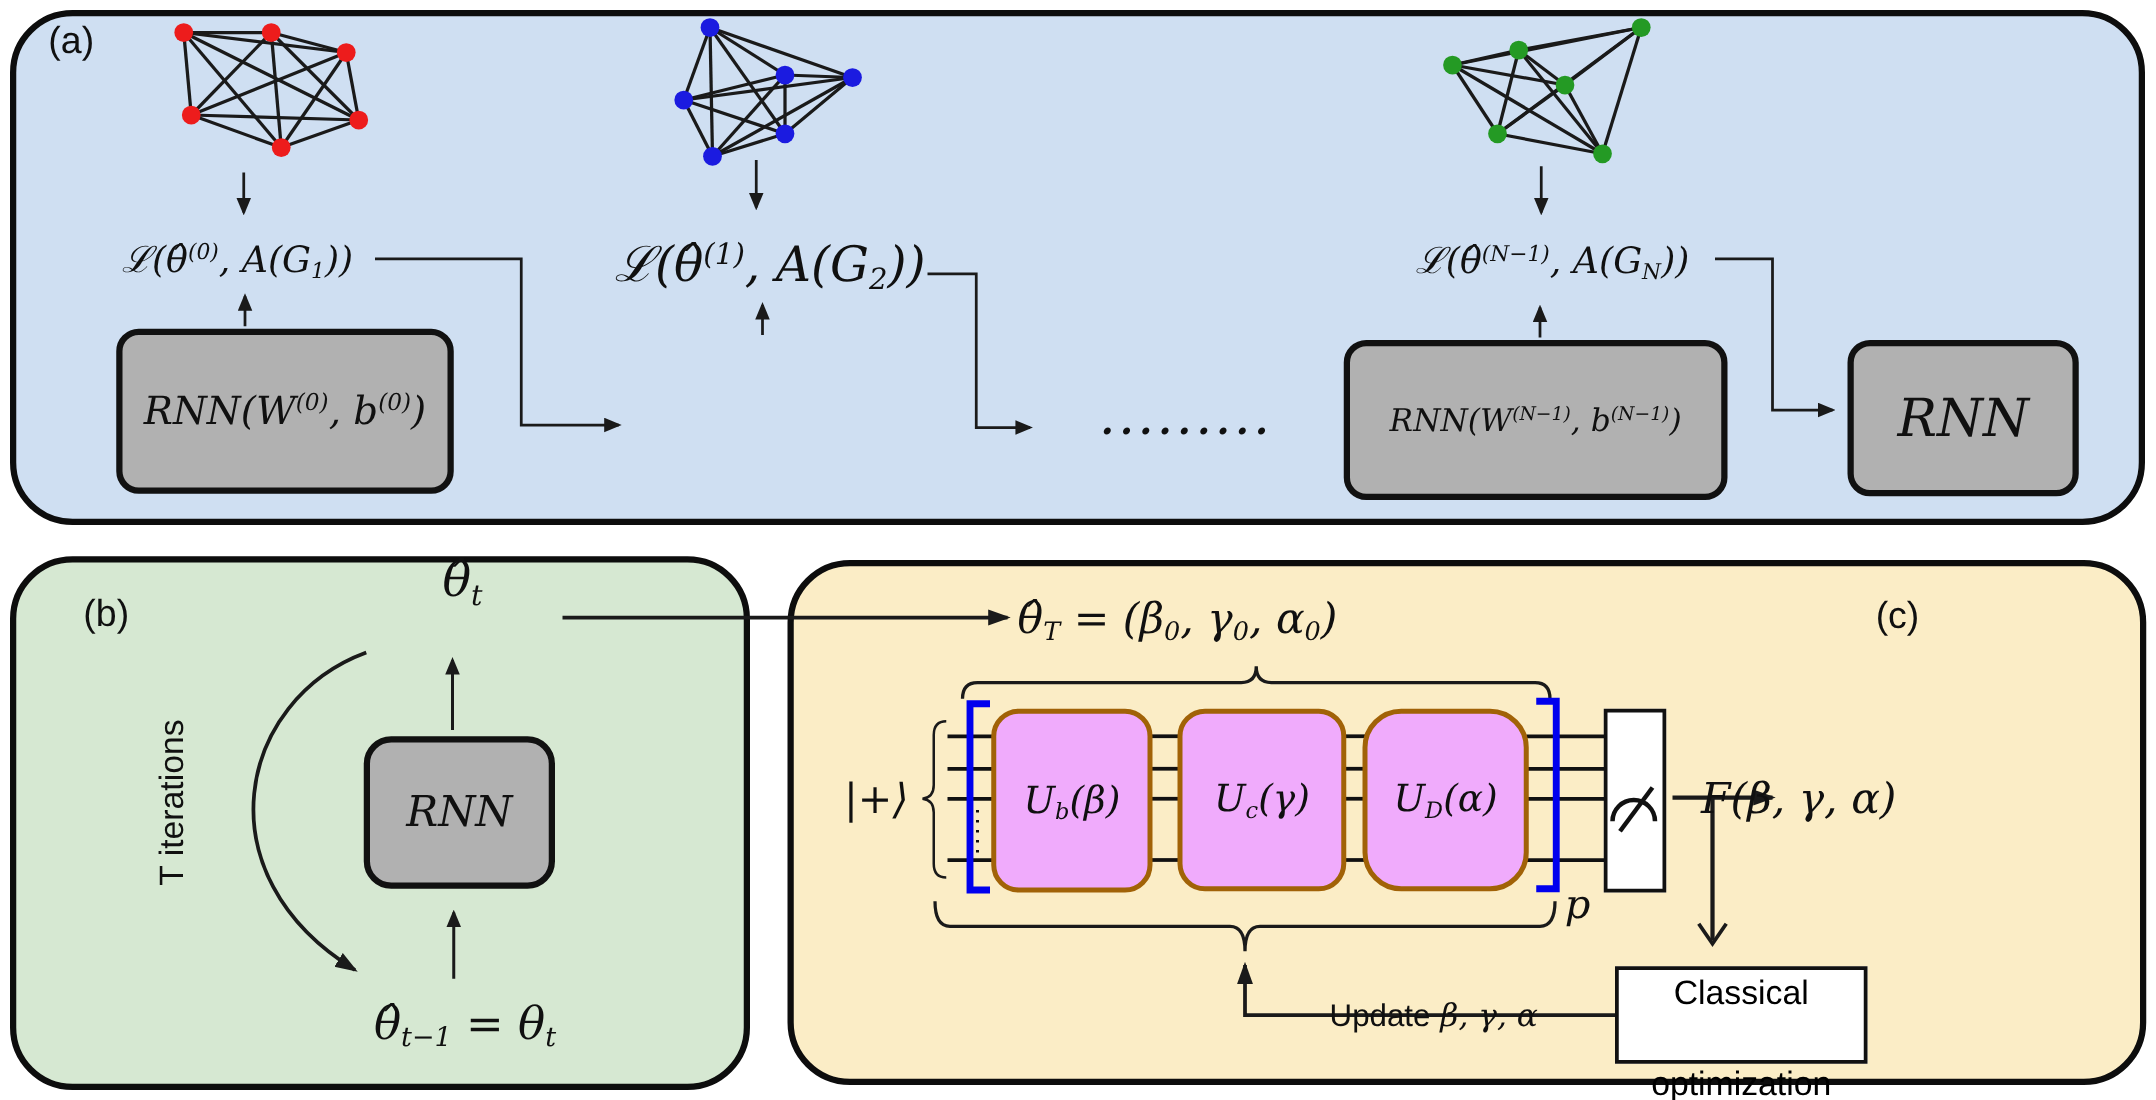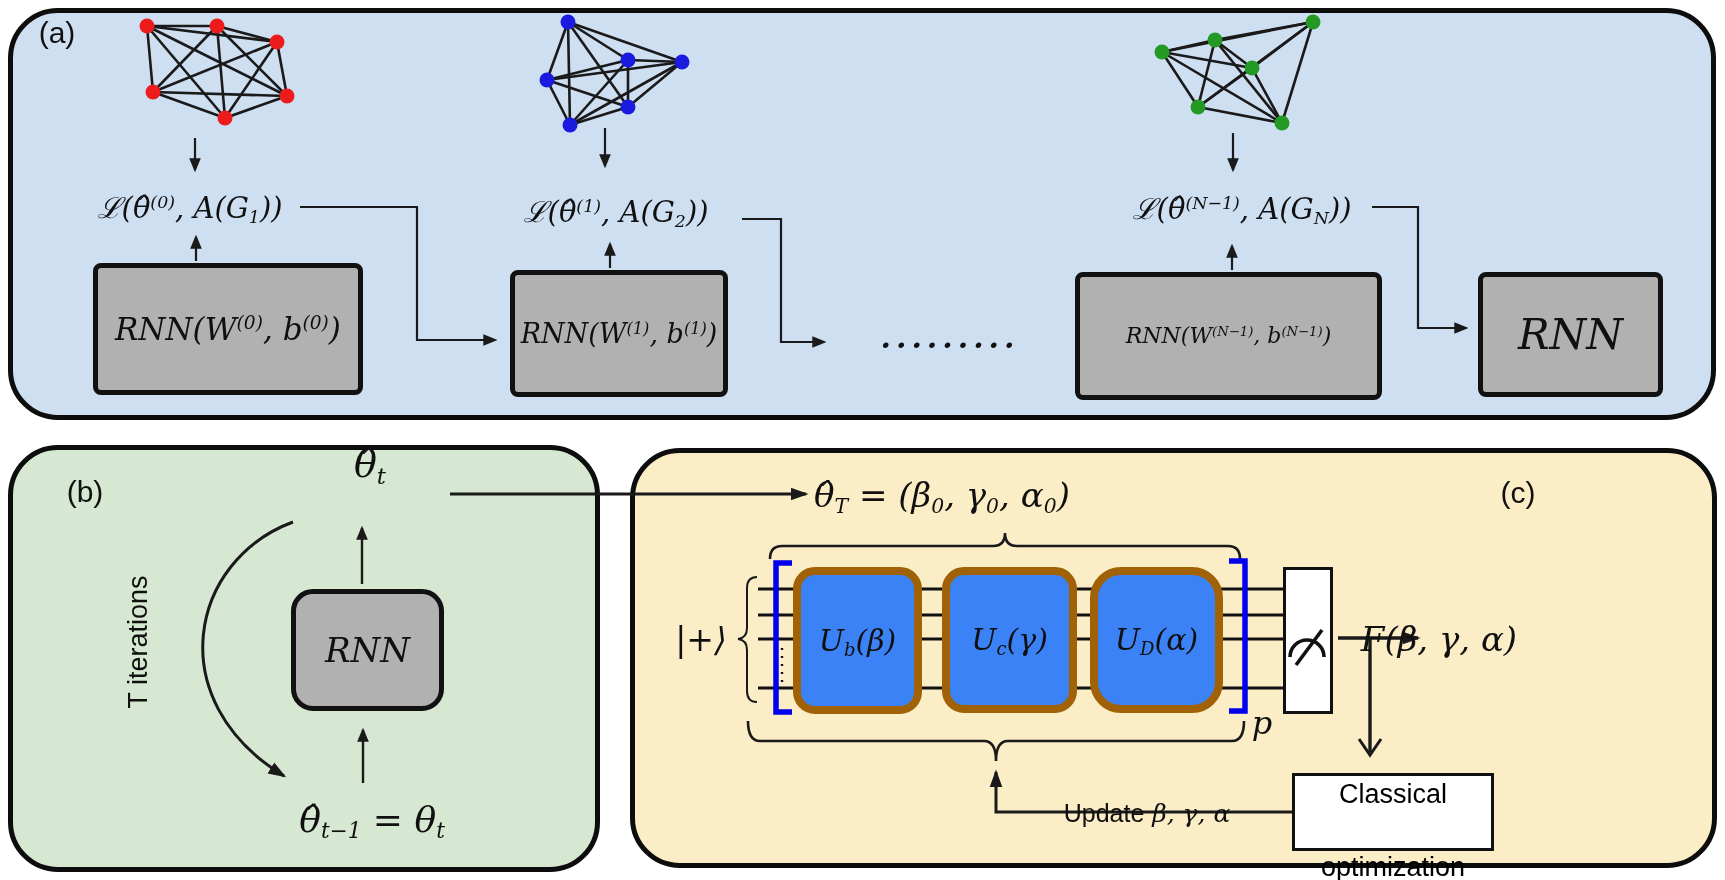--- a/index.html
+++ b/index.html
@@ -4,22 +4,22 @@
 <style>
   html,body{margin:0;padding:0;background:#ffffff;}
   .stage{position:relative;width:1725px;height:880px;background:#ffffff;overflow:hidden;
          font-family:"DejaVu Serif",serif;}
   .panel{position:absolute;border:5px solid #0d0d0d;border-radius:50px;box-sizing:border-box;}
   #panel-a{left:8px;top:8px;width:1708px;height:412px;background:#cfdff2;}
   #panel-b{left:8px;top:445px;width:592px;height:427px;background:#d6e8d2;}
   #panel-c{left:630px;top:448px;width:1087px;height:420px;background:#fbedc6;}
   #overlay{position:absolute;left:0;top:0;width:1725px;height:880px;z-index:5;pointer-events:none;}
   .box{position:absolute;box-sizing:border-box;z-index:10;display:flex;align-items:center;justify-content:center;}
-  .graybox{background:#b1b1b1;border:5px solid #111;border-radius:8px;}
-  .whitebox{background:#3b82f6;border:8px solid #a16207;border-radius:22px;justify-content:center;}
+  .graybox{background:#b1b1b1;border:5px solid #111;border-radius:18px;}
+  .whitebox{background:#f0abfc;border:4px solid #a16207;border-radius:22px;justify-content:center;}
   .plainbox{background:#ffffff;border:3.5px solid #111;}
   .lbl{position:absolute;transform:translate(-50%,-50%);white-space:nowrap;z-index:12;
        color:#101010;line-height:1;}
   .math{font-family:"DejaVu Serif",serif;font-style:italic;}
   .sans{font-family:"Liberation Sans","DejaVu Sans",sans-serif;font-style:normal;}
   .lbl sup{font-size:60%;position:relative;top:-0.55em;vertical-align:baseline;line-height:0;}
   .lbl sub{font-size:60%;position:relative;top:0.30em;vertical-align:baseline;line-height:0;}
   .boxlbl{color:#101010;line-height:1;}
   .boxlbl sup{font-size:60%;position:relative;top:-0.55em;vertical-align:baseline;line-height:0;}
   .boxlbl sub{font-size:60%;position:relative;top:0.30em;vertical-align:baseline;line-height:0;}
@@ -172,25 +172,22 @@
     <line x1="1338" y1="638" x2="1418" y2="638" stroke="#1a1a1a" stroke-width="3.4" marker-end="url(#ahb)"></line>
     <line x1="1370" y1="638" x2="1370" y2="752" stroke="#1a1a1a" stroke-width="3.4"></line>
     <polyline points="1359,739 1370,755 1381,739" fill="none" stroke="#1a1a1a" stroke-width="3"></polyline>
 
     <path d="M1292,812 L996,812 L996,772" fill="none" stroke="#1a1a1a" stroke-width="3" marker-end="url(#ahb)"></path>
   </svg>
 
   <div class="box graybox" style="left:93px;top:263px;width:270px;height:132px;">
     <span class="boxlbl math" style="font-size:31px;">RNN(W<sup>(0)</sup>, b<sup>(0)</sup>)</span>
   </div>
-  <div class="box graybox" style="left:510px;top:270px;width:218px;height:127px;">
-    <span class="boxlbl math" style="font-size:27px;">RNN(W<sup>(1)</sup>, b<sup>(1)</sup>)</span>
-  </div>
   <div class="box graybox" style="left:1075px;top:272px;width:307px;height:128px;">
-    <span class="boxlbl math" style="font-size:22px;">RNN(W<sup>(N−1)</sup>, b<sup>(N−1)</sup>)</span>
+    <span class="boxlbl math" style="font-size:25px;">RNN(W<sup>(N−1)</sup>, b<sup>(N−1)</sup>)</span>
   </div>
   <div class="box graybox" style="left:1478px;top:272px;width:185px;height:125px;">
     <span class="boxlbl math" style="font-size:42px;">RNN</span>
   </div>
   <div class="box graybox" style="left:291px;top:589px;width:153px;height:122px;border-radius:22px;">
     <span class="boxlbl math" style="font-size:34px;">RNN</span>
   </div>
 
   <div class="box whitebox" style="left:793px;top:567px;width:129px;height:147px;">
     <span class="boxlbl math" style="font-size:30px;">U<sub>b</sub>(β)</span>
@@ -207,21 +204,21 @@
   <div class="box plainbox sans" id="classical-box" style="left:1292px;top:773px;width:202px;height:78px;">
     <span class="classical-line">Classical</span>
     <span class="classical-line">optimization</span>
   </div>
 
   <div class="lbl sans" style="left:57px;top:33px;font-size:30px;">(a)</div>
   <div class="lbl sans" style="left:85px;top:492px;font-size:30px;">(b)</div>
   <div class="lbl sans" style="left:1518px;top:493px;font-size:30px;">(c)</div>
 
   <div class="lbl math" style="left:190px;top:208px;font-size:29px;">ℒ(θ̂<sup>(0)</sup>, A(G<sub>1</sub>))</div>
-  <div class="lbl math" style="left:616px;top:212px;font-size:29px;">ℒ(θ̂<sup>(1)</sup>, A(G<sub>2</sub>))</div>
+  <div class="lbl math" style="left:616px;top:212px;font-size:39px;">ℒ(θ̂<sup>(1)</sup>, A(G<sub>2</sub>))</div>
   <div class="lbl math" style="left:1242px;top:209px;font-size:29px;">ℒ(θ̂<sup>(N−1)</sup>, A(G<sub>N</sub>))</div>
 
   <div class="lbl math" id="dots-label" style="left:950px;top:338px;font-size:30px;font-weight:bold;">.........</div>
 
   <div class="lbl math" style="left:370px;top:464px;font-size:38px;">θ̂<sub>t</sub></div>
   <div class="lbl math" style="left:372px;top:820px;font-size:36px;">θ̂<sub>t−1</sub> = θ<sub>t</sub></div>
   <div class="lbl sans" id="t-iterations" style="left:138px;top:642px;font-size:27px;">T iterations</div>
 
   <div class="lbl math" style="left:942px;top:495px;font-size:34px;">θ̂<sub>T</sub> = (β<sub>0</sub>, γ<sub>0</sub>, α<sub>0</sub>)</div>
   <div class="lbl math" style="left:701px;top:639px;font-size:33px;">|+⟩</div>

